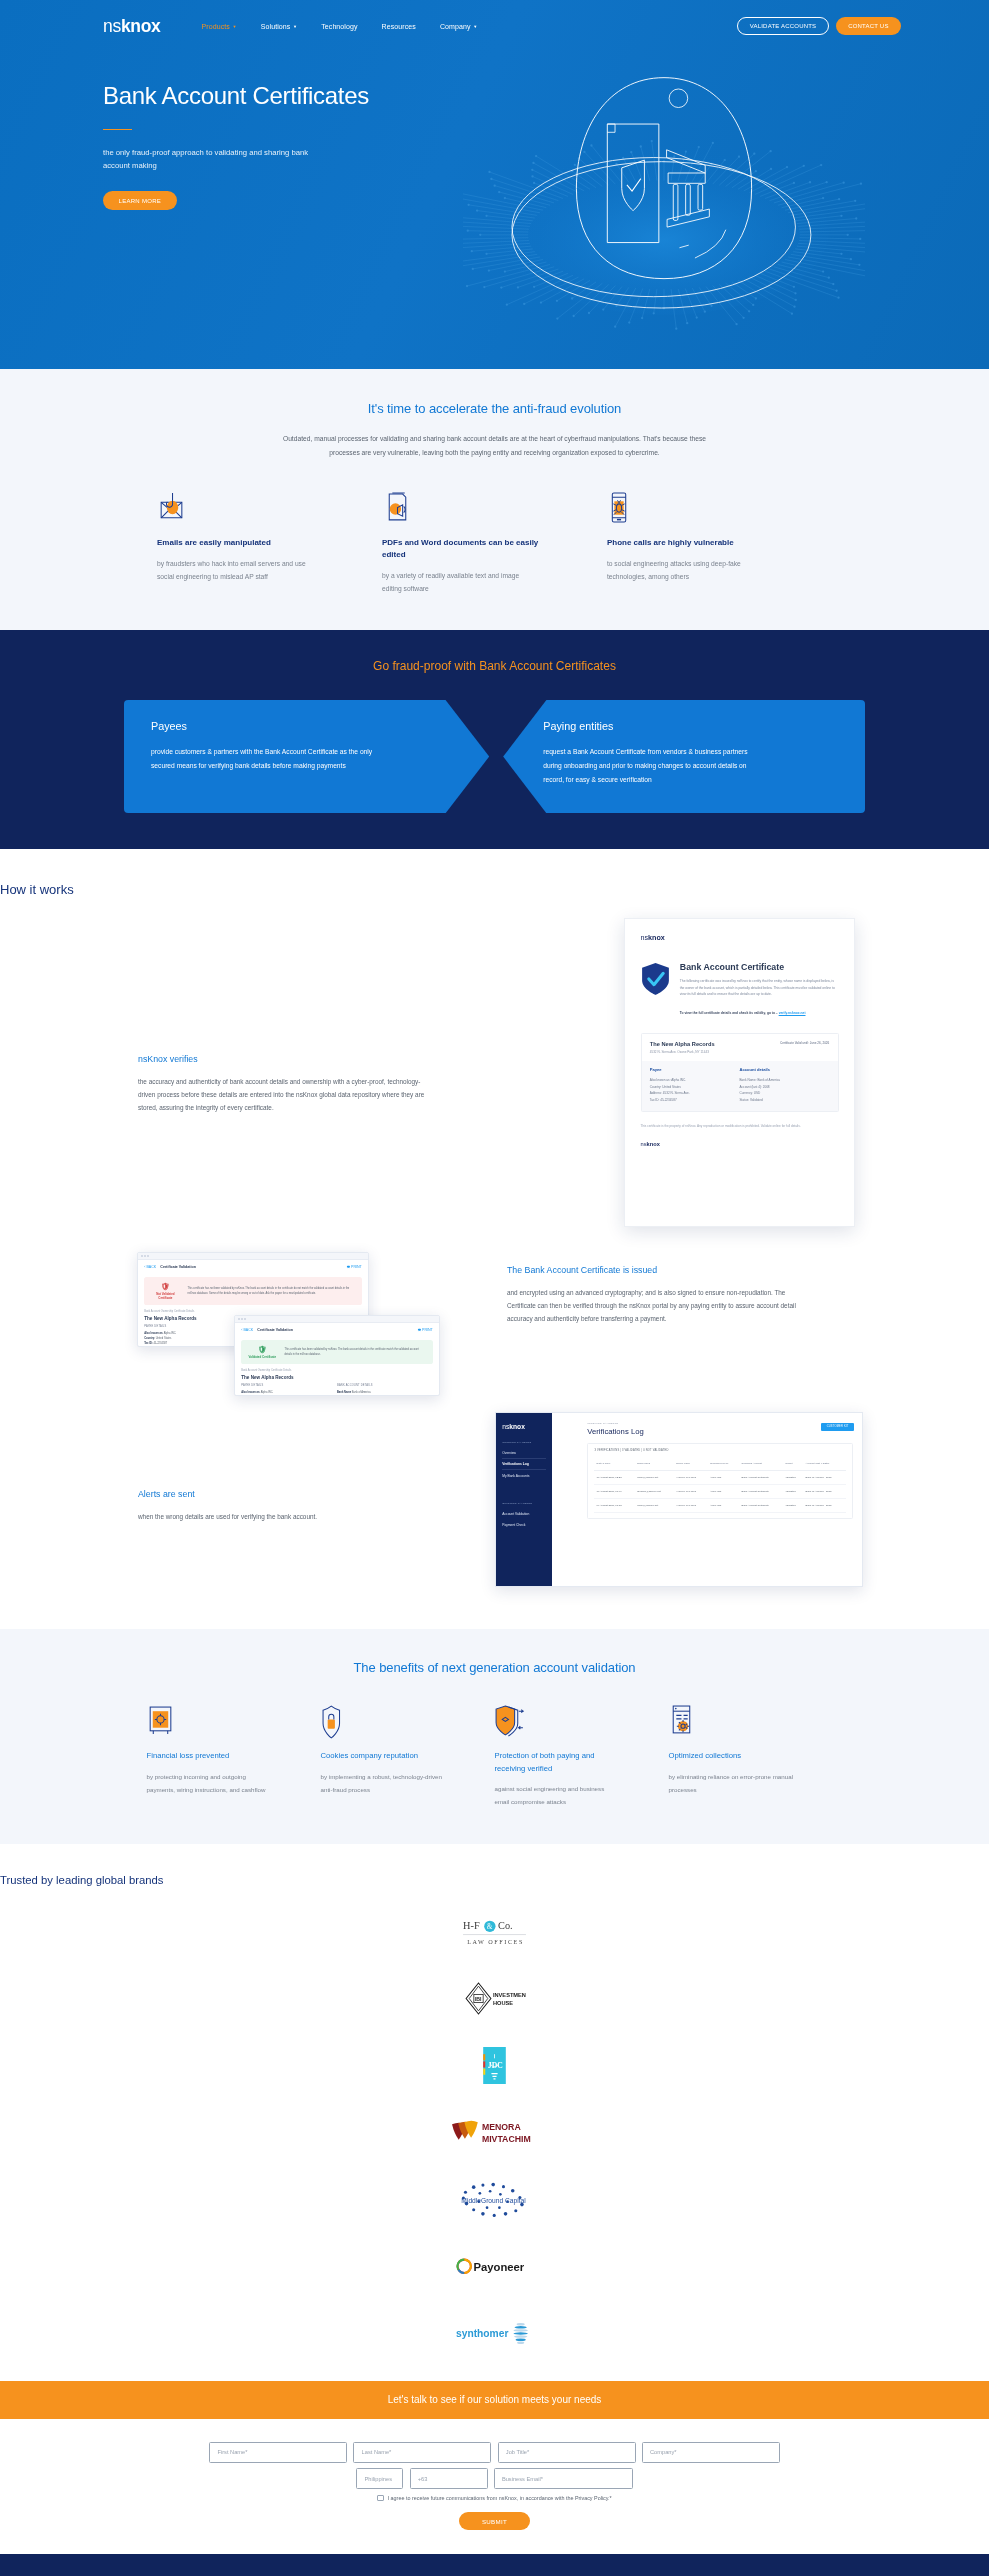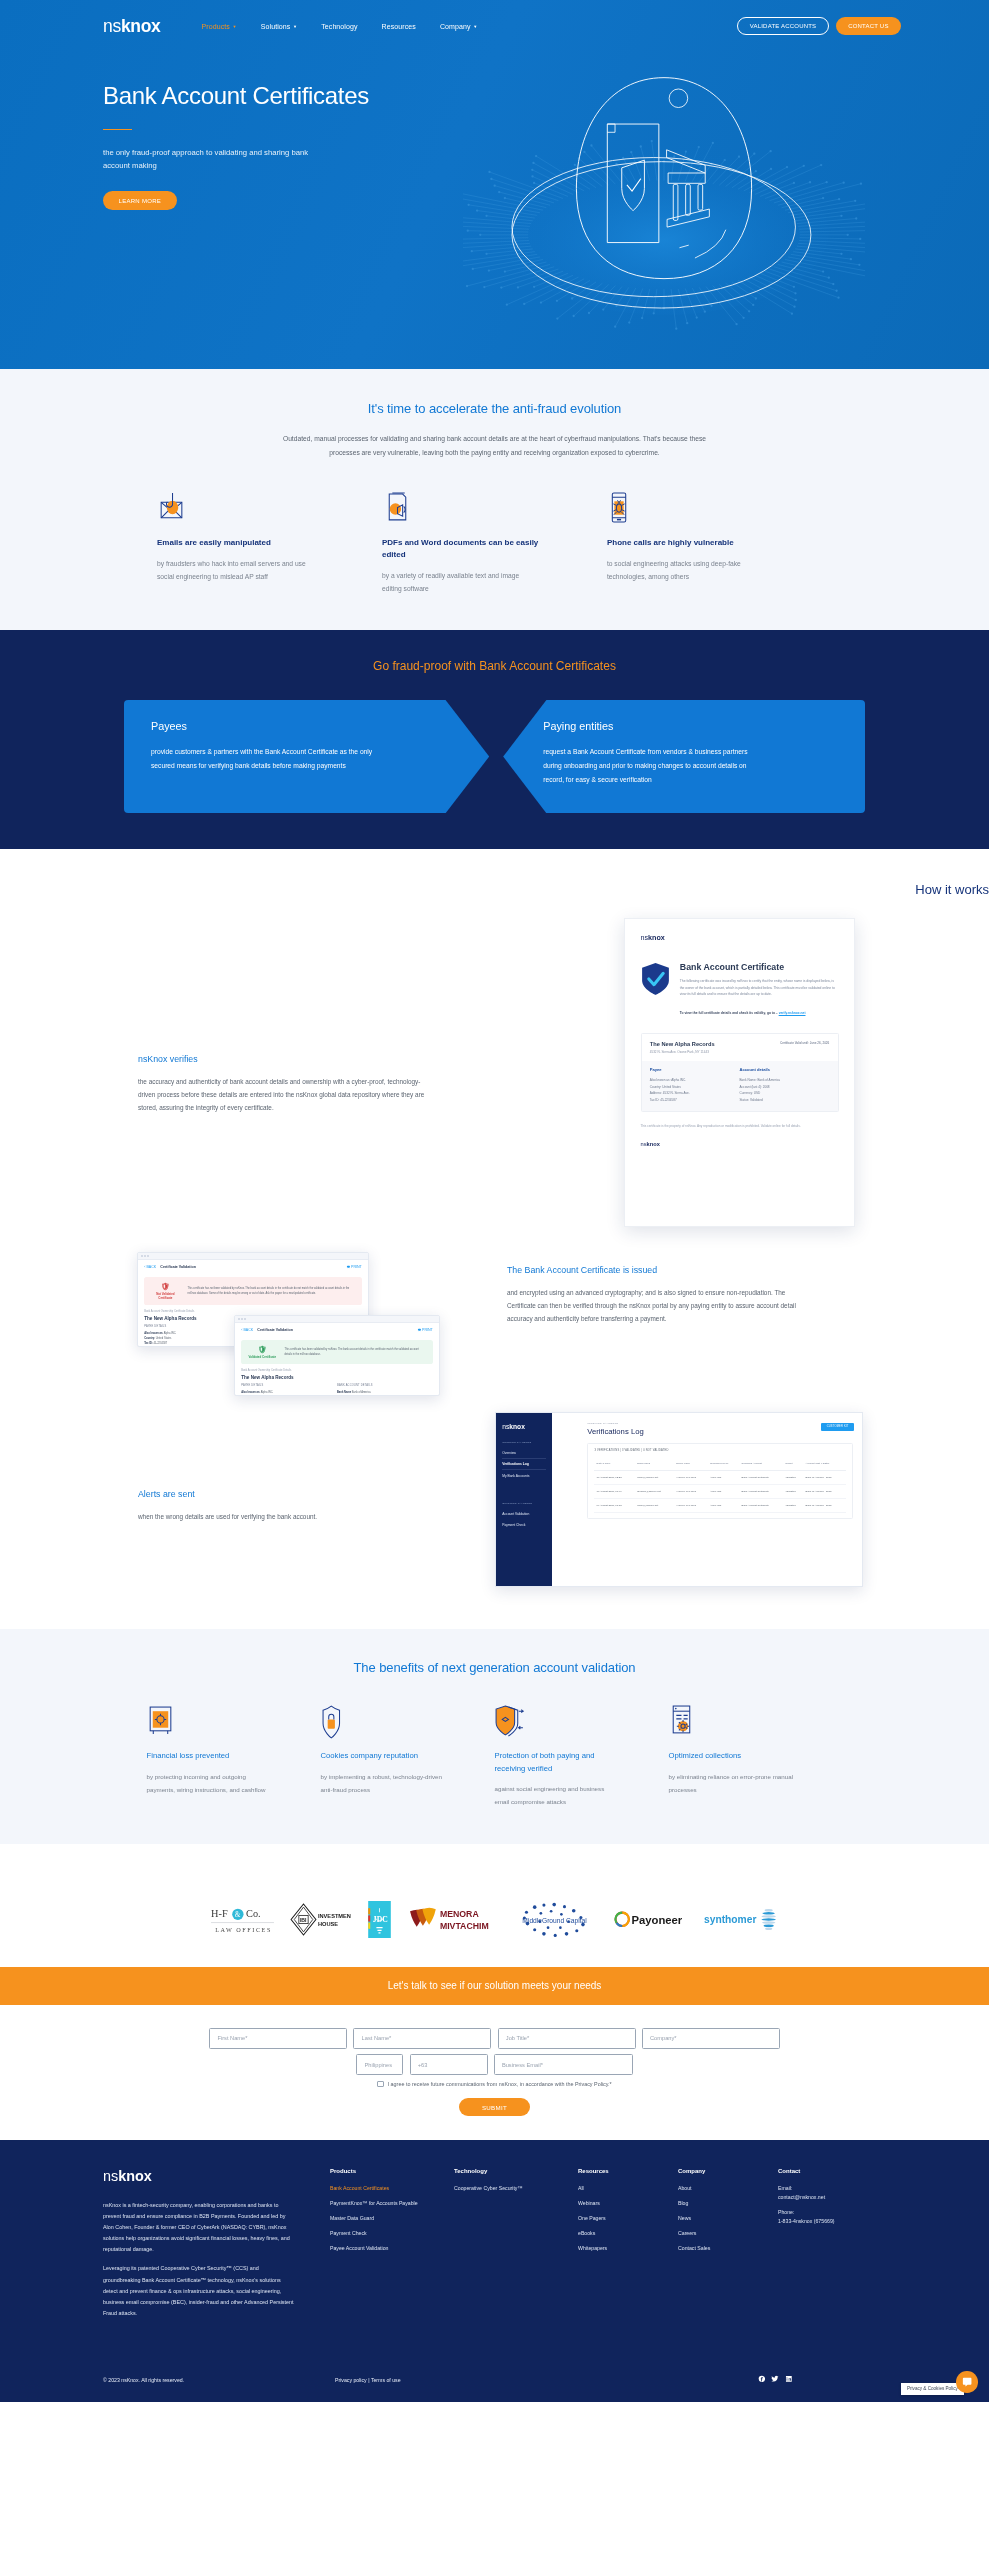--- a/index.html
+++ b/index.html
@@ -200,21 +200,21 @@
     border-radius: 0 4.1px 4.1px 0;
     clip-path: polygon(12% 0, 100% 0, 100% 100%, 12% 100%, 0 50%);
     padding-left: 40px;
   }
   .chev-h { font-size: 10.8px; font-weight: 400; margin-bottom: 13.4px; }
   .chev-p { font-size: 6.7px; line-height: 2.05; font-weight: 300; max-width: 222px; }
 
   
   .sec-how { background: #fff; padding: 33px 0 20.6px; position: relative; }
   .h2-navy {
-    text-align: right;
+    text-align: left;
     color: #15337a;
     font-size: 13px;
     font-weight: 400;
   }
   .step { position: relative; }
   .step-h {
     color: #1178d4;
     font-size: 8.8px;
     font-weight: 400;
     margin-bottom: 10.3px;
@@ -365,23 +365,24 @@
     margin: 11.3px 0 8.2px;
   }
   .ben-p { color: #7b838f; font-size: 6.2px; line-height: 2.05; font-weight: 300;}
 
   
   .sec-brands { background: #fff; padding: 30px 0 28px; }
   .brands {
     display: flex;
     justify-content: center;
     align-items: center;
-    gap: 13px;
+    gap: 29px;
     margin-top: 27px;
     padding: 0 108px;
+    flex-direction: column;
   }
   .brand { height: 38px; display: flex; align-items: center; justify-content: center; }
 
   
   .cta-bar {
     background: #f6921e;
     color: #fff;
     text-align: center;
     font-size: 10px;
     font-weight: 400;
@@ -1106,20 +1107,21 @@
             <path d="M27 29 v4 M27 49 v4 M15 41 h4 M35 41 h4 M19 33 l3 3 M35 46 l-3 -3 M19 49 l3 -3 M35 36 l-3 3" stroke="#1c3c8f" stroke-width="2"></path>
           </svg>
         </div>
         <div class="ben-h">Optimized collections</div>
         <div class="ben-p">by eliminating reliance on error-prone manual processes</div>
       </div>
     </div>
   </section>
 
   <section class="sec-brands">
+    <h2 class="h2-navy" style="font-size:11.3px">Trusted by leading global brands</h2>
     <div class="brands">
 
       <div class="brand">
         <svg width="67" height="32" viewBox="0 0 130 62">
           <text x="4" y="26" font-family="Liberation Serif, serif" font-size="20" fill="#3a3a3a">H-F</text>
           <circle cx="56" cy="20" r="11" fill="#2fb9d8"></circle>
           <text x="50" y="25" font-family="Liberation Serif, serif" font-size="14" fill="#ffffff">&amp;</text>
           <text x="72" y="26" font-family="Liberation Serif, serif" font-size="20" fill="#3a3a3a">Co.</text>
           <line x1="4" y1="36" x2="126" y2="36" stroke="#b9bec6"></line>
           <text x="12" y="54" font-family="Liberation Serif, serif" font-size="12" letter-spacing="3" fill="#4a4a4a">LAW OFFICES</text>

